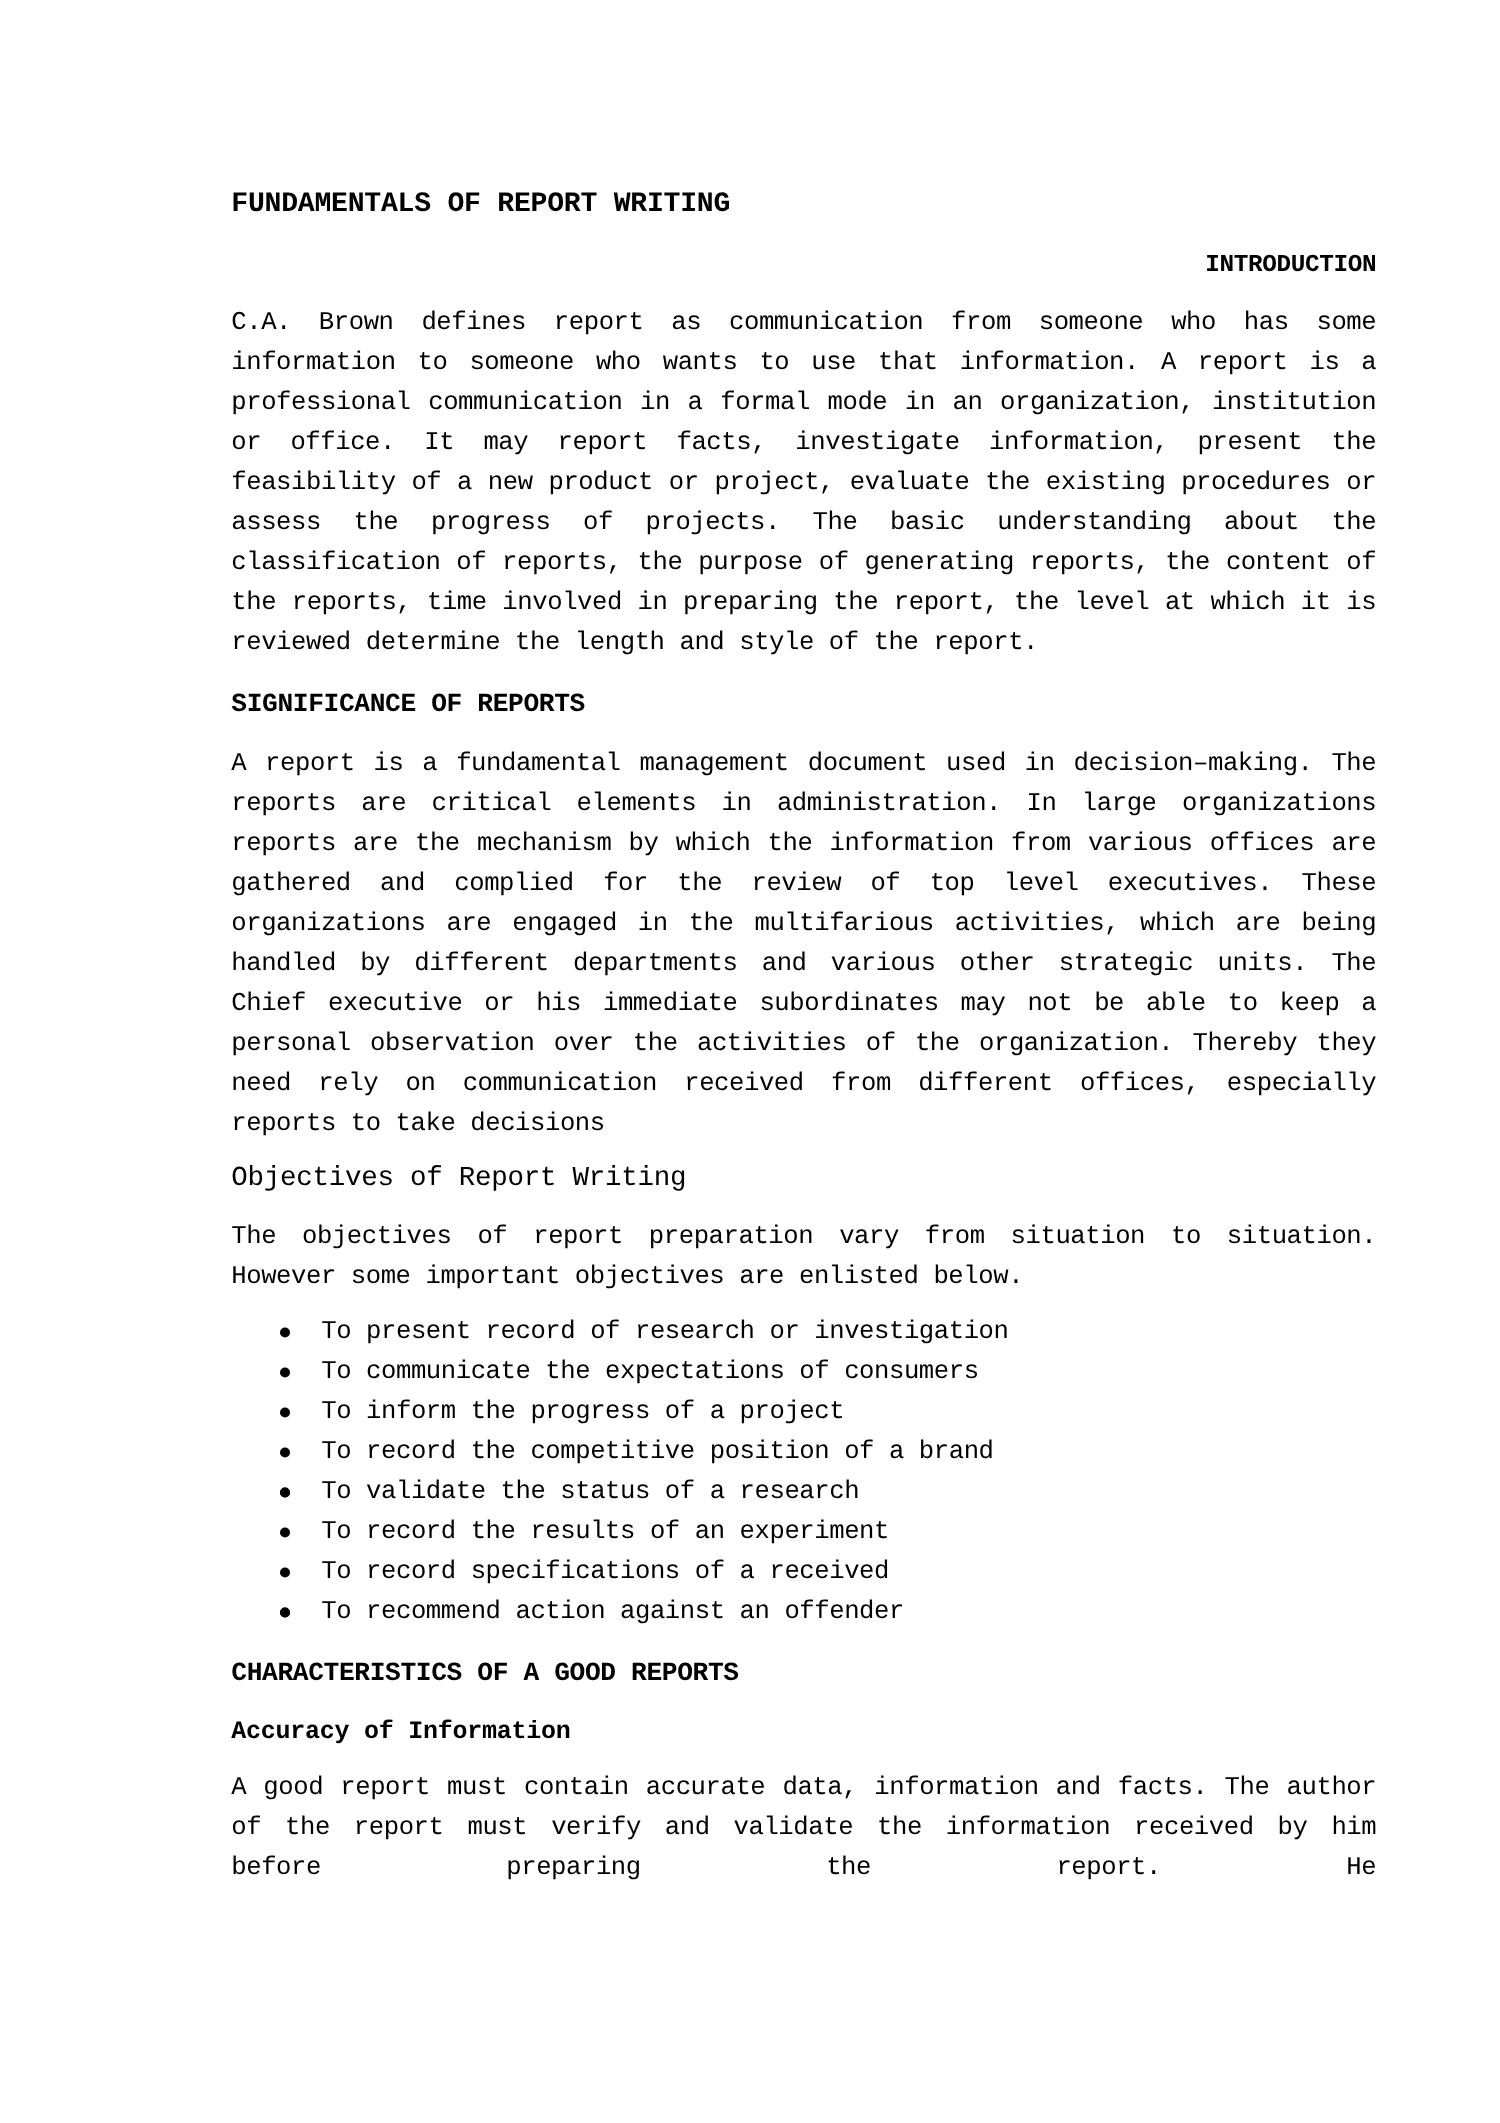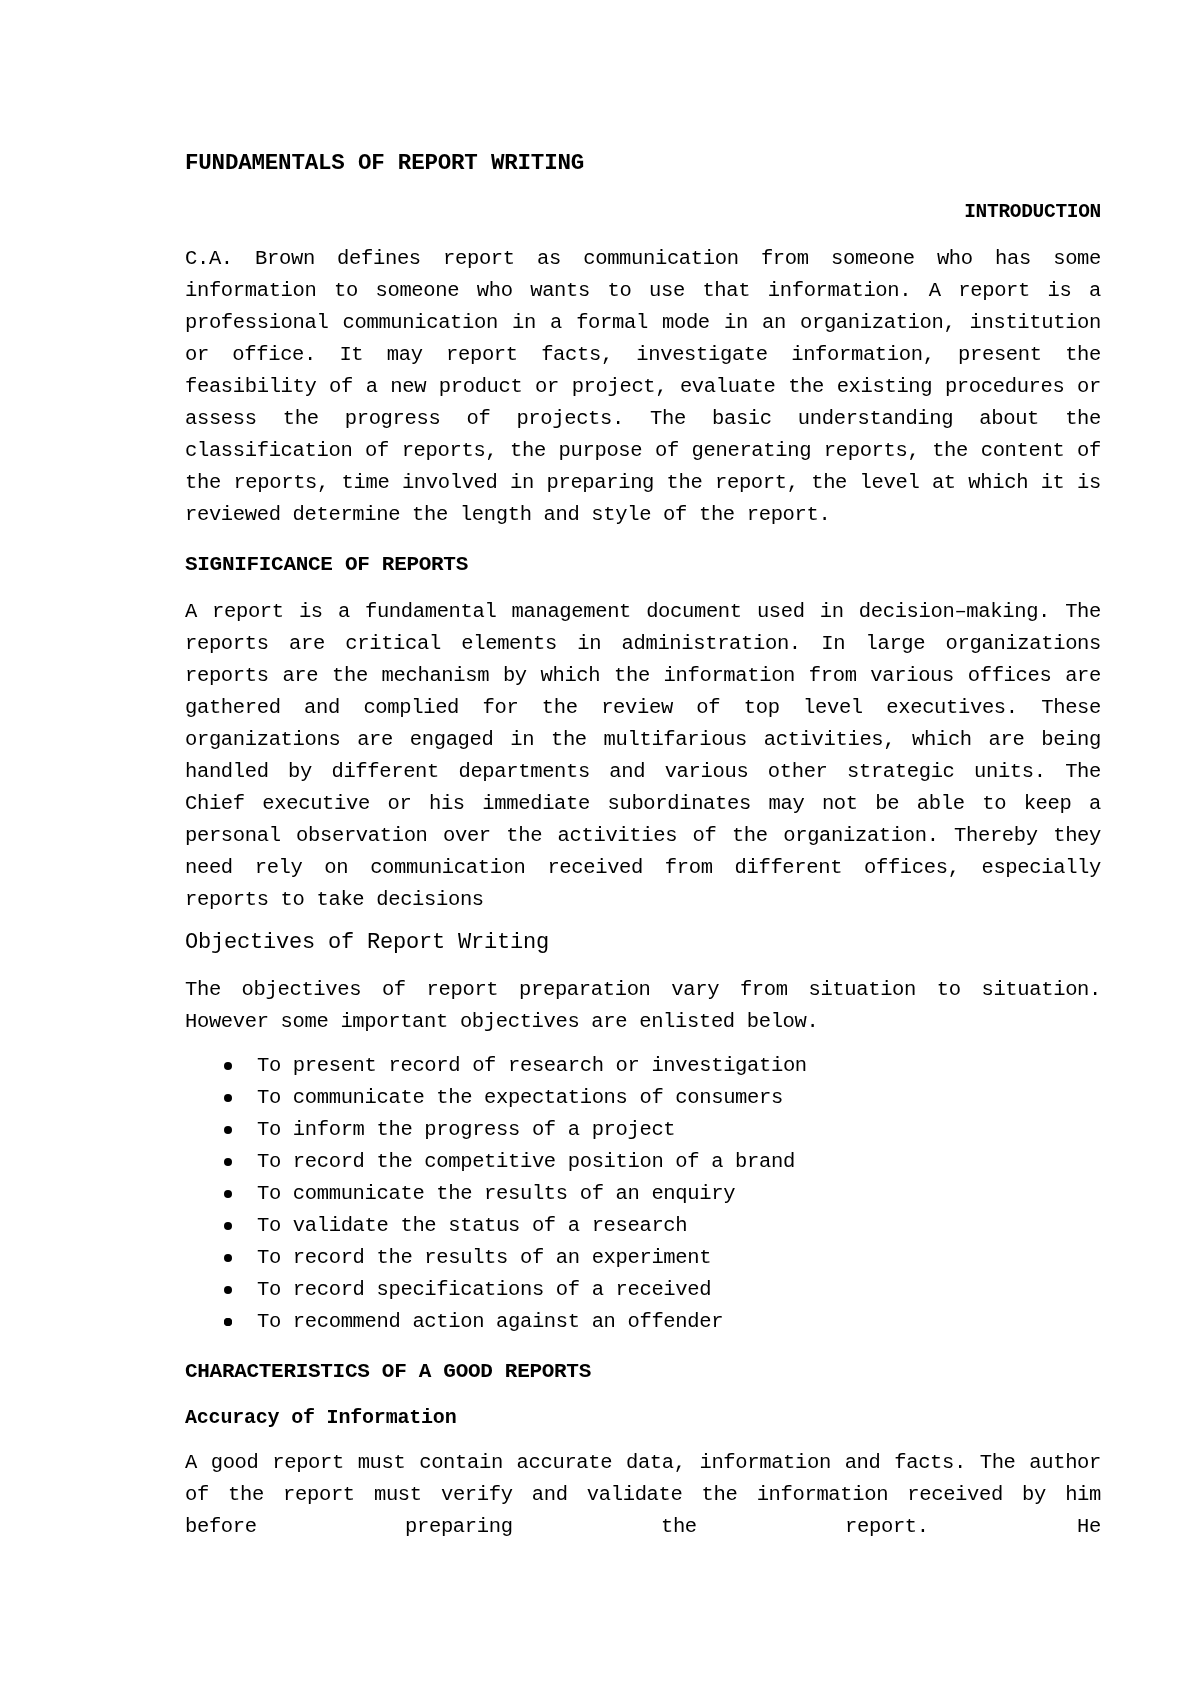--- a/index.html
+++ b/index.html
@@ -35,21 +35,21 @@
   <p class="body" style="margin-bottom:12px;">A report is a fundamental management document used in decision–making. The reports are critical elements in administration. In large organizations reports are the mechanism by which the information from various offices are gathered and complied for the review of top level executives. These organizations are engaged in the multifarious activities, which are being handled by different departments and various other strategic units. The Chief executive or his immediate subordinates may not be able to keep a personal observation over the activities of the organization. Thereby they need rely on communication received from different offices, especially reports to take decisions</p>
 
   <div class="h-plain">Objectives of Report Writing</div>
   <p class="body" style="margin-bottom:12px;">The objectives of report preparation vary from situation to situation. However some important objectives are enlisted below.</p>
 
   <ul class="objectives">
     <li><span class="bullet"></span><span>To present record of research or investigation</span></li>
     <li><span class="bullet"></span><span>To communicate the expectations of consumers</span></li>
     <li><span class="bullet"></span><span>To inform the progress of a project</span></li>
     <li><span class="bullet"></span><span>To record the competitive position of a brand</span></li>
-    <li><span class="bullet"></span><span>To communicate the results of an enquiry</span></li>
+    <li><span class="bullet"></span></li>
     <li><span class="bullet"></span><span>To validate the status of a research</span></li>
     <li><span class="bullet"></span><span>To record the results of an experiment</span></li>
     <li><span class="bullet"></span><span>To record specifications of a received</span></li>
     <li><span class="bullet"></span></li>
     <li><span class="bullet"></span><span>To recommend action against an offender</span></li>
   </ul>
 
   <div class="h-sec">CHARACTERISTICS OF A GOOD REPORTS</div>
   <div class="h-minor">Accuracy of Information</div>
   <p class="body" style="text-align-last: justify;">A good report must contain accurate data, information and facts. The author of the report must verify and validate the information received by him before preparing the report. He</p>

